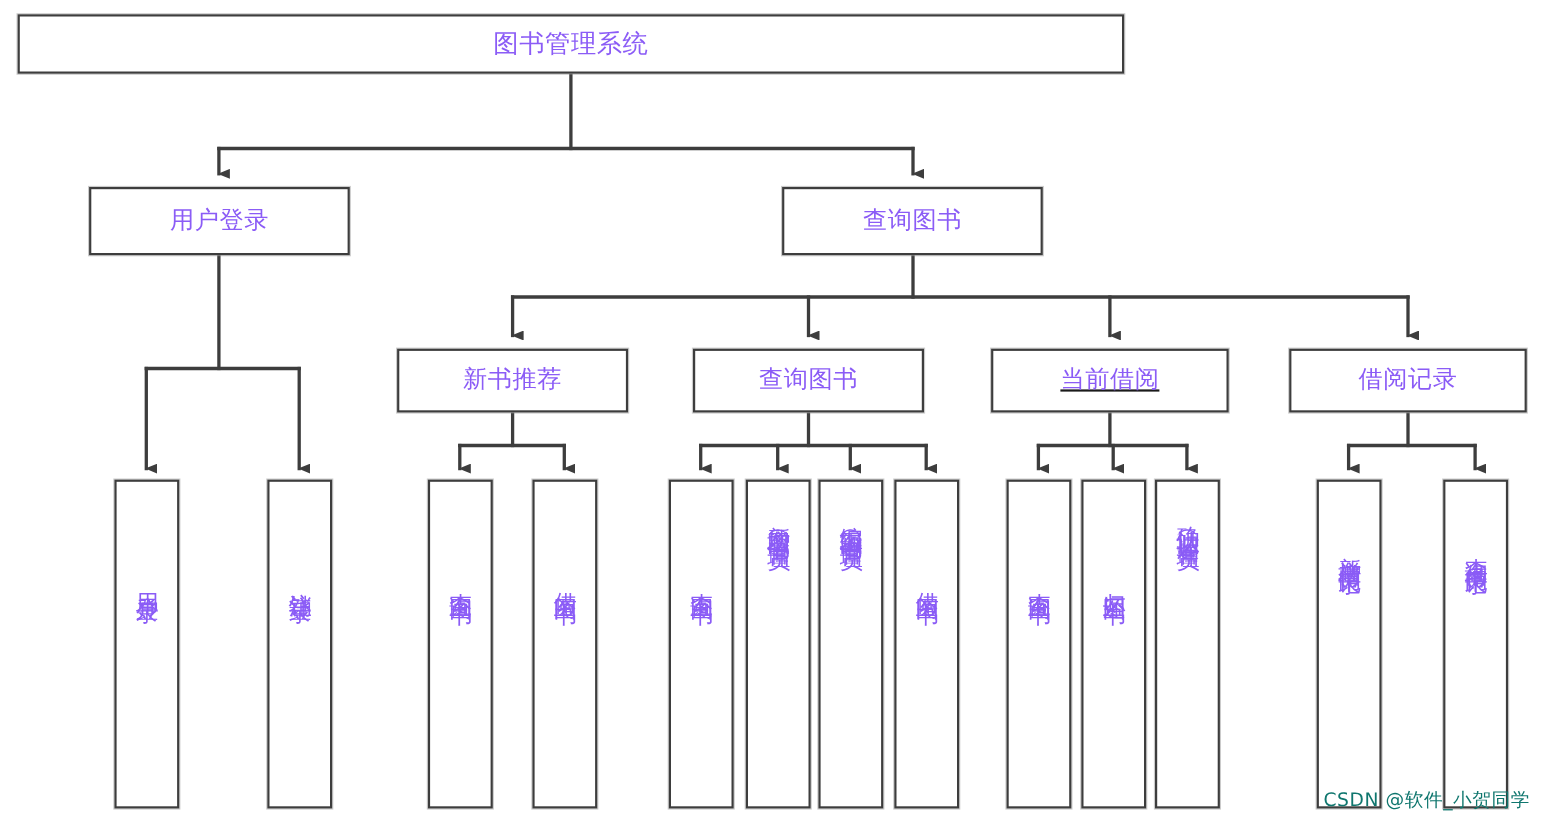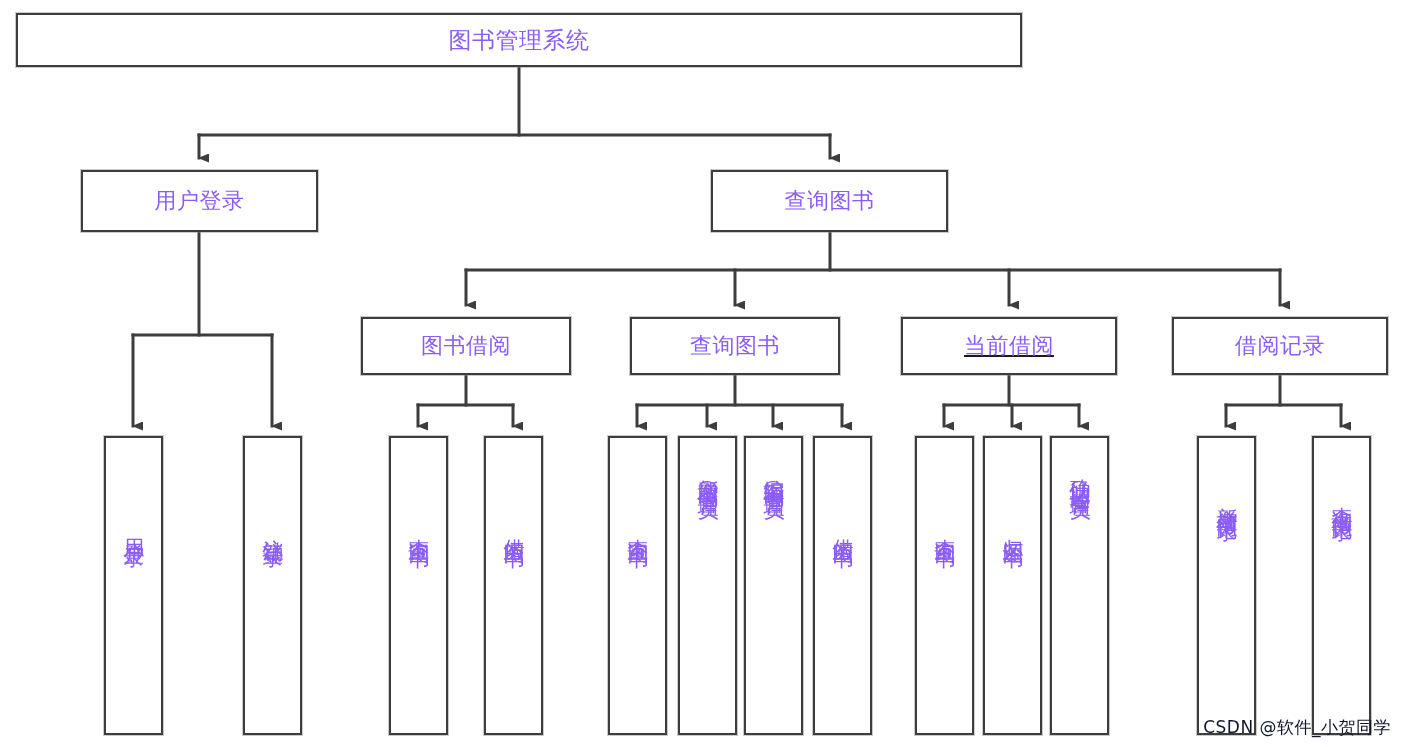--- a/index.html
+++ b/index.html
@@ -60,21 +60,21 @@
     margin: 0 auto;
   }
   .node.vertical.pad-top-lg { padding-top: 84px; }
   .node.vertical.pad-top-md { padding-top: 52px; }
   .node.vertical.pad-top-sm { padding-top: 24px; }
   #watermark {
     position: absolute;
     right: 14px;
     bottom: 8px;
     font-size: 17px;
-    color: #0f172a;
+    color: #0f766e;
     letter-spacing: 0.5px;
     z-index: 3;
     white-space: nowrap;
   }
 </style>
 </head>
 <body>
 
 <div id="canvas">
 
@@ -133,21 +133,21 @@
   </div>
 
   <div class="node" style="left:81px; top:170px; width:237px; height:62px;">
     <span class="node-label">用户登录</span>
   </div>
   <div class="node" style="left:711px; top:170px; width:237px; height:62px;">
     <span class="node-label">查询图书</span>
   </div>
 
   <div class="node" style="left:361px; top:317px; width:210px; height:58px;">
-    <span class="node-label">图书借阅</span>
+    <span class="node-label">新书推荐</span>
   </div>
   <div class="node" style="left:630px; top:317px; width:210px; height:58px;">
     <span class="node-label">查询图书</span>
   </div>
   <div class="node" style="left:901px; top:317px; width:216px; height:58px;text-decoration:underline;">
     <span class="node-label">当前借阅</span>
   </div>
   <div class="node" style="left:1172px; top:317px; width:216px; height:58px;">
     <span class="node-label">借阅记录</span>
   </div>

